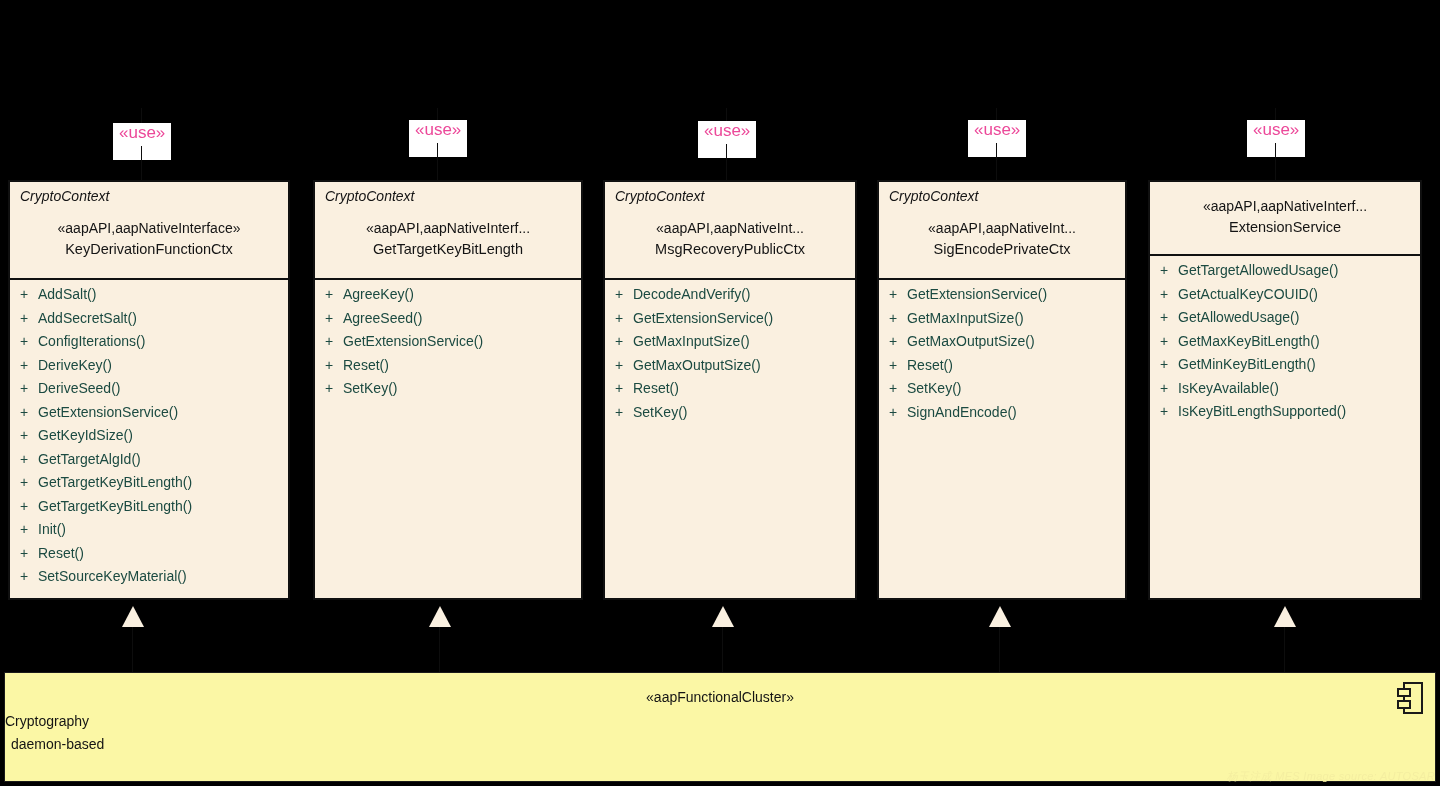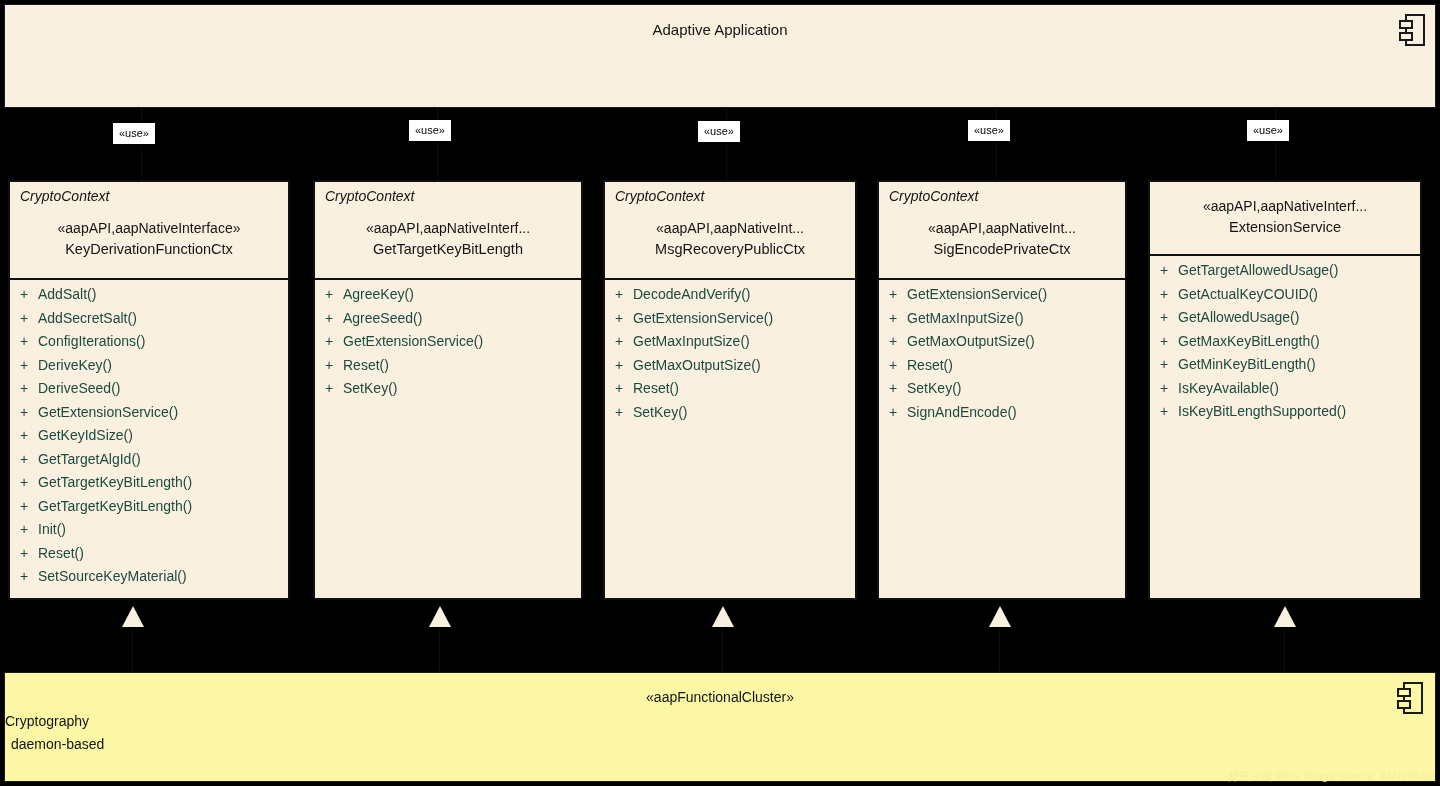--- a/index.html
+++ b/index.html
@@ -64,23 +64,23 @@
   .comp-icon .tab.t1 { top: 6px; }
   .comp-icon .tab.t2 { top: 18px; }
   .comp-icon.on-cream .tab { background: #faf0e0; }
   .comp-icon.on-yellow .tab { background: #fbf7a5; }
 
   
   .use-label {
     position: absolute;
     background: #ffffff;
     border: 1px solid #ffffff;
-    font-size: 11px;
-    color: #000000;
-    padding: 2px 5px 3px 5px;
+    font-size: 17px;
+    color: #ec4899;
+    padding: 2px 5px 19px 5px;
     line-height: 14px;
     white-space: nowrap;
   }
   .dep-line {
     position: absolute;
     width: 1px;
     background: #0d0d0d;
   }
 
   
@@ -199,28 +199,20 @@
     letter-spacing: 0.3px;
     white-space: nowrap;
     font-style: italic;
   }
 </style>
 </head>
 <body>
 
 <div id="canvas">
 
-  <div class="app-box">
-    <div class="app-title">Adaptive Application</div>
-    <div class="comp-icon on-cream" style="right:10px; top:9px;">
-      <div class="body"></div>
-      <div class="tab t1"></div>
-      <div class="tab t2"></div>
-    </div>
-  </div>
 
   <div class="dep-line" style="left:141px; top:108px; height:16px;"></div>
   <div class="use-label" style="left:113px; top:123px;">«use»</div>
   <div class="dep-line" style="left:141px; top:146px; height:34px;"></div>
 
   <div class="dep-line" style="left:437px; top:108px; height:13px;"></div>
   <div class="use-label" style="left:409px; top:120px;">«use»</div>
   <div class="dep-line" style="left:437px; top:143px; height:37px;"></div>
 
   <div class="dep-line" style="left:726px; top:108px; height:13px;"></div>

